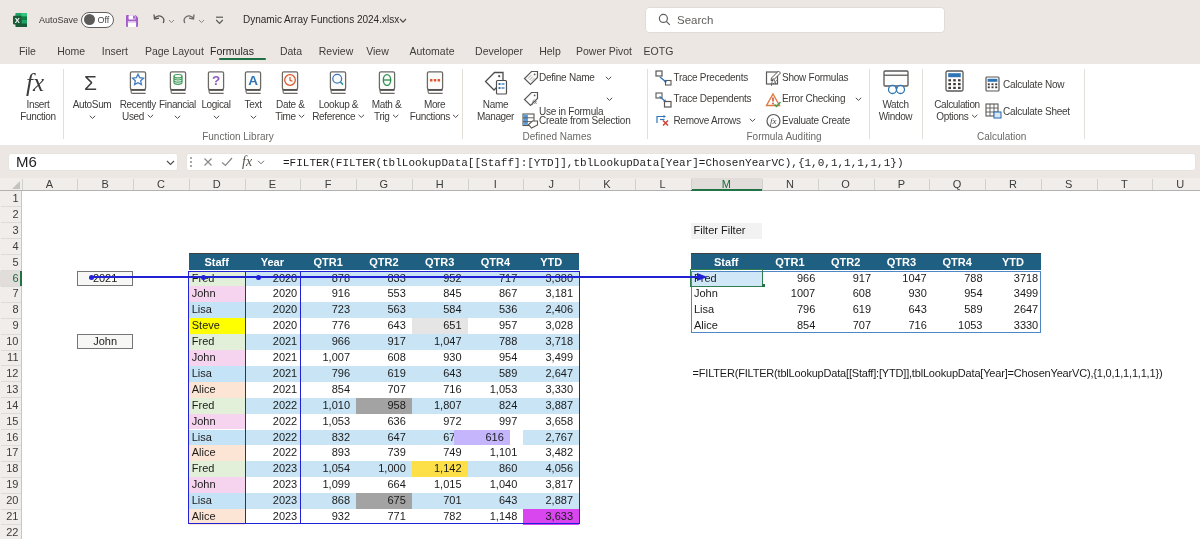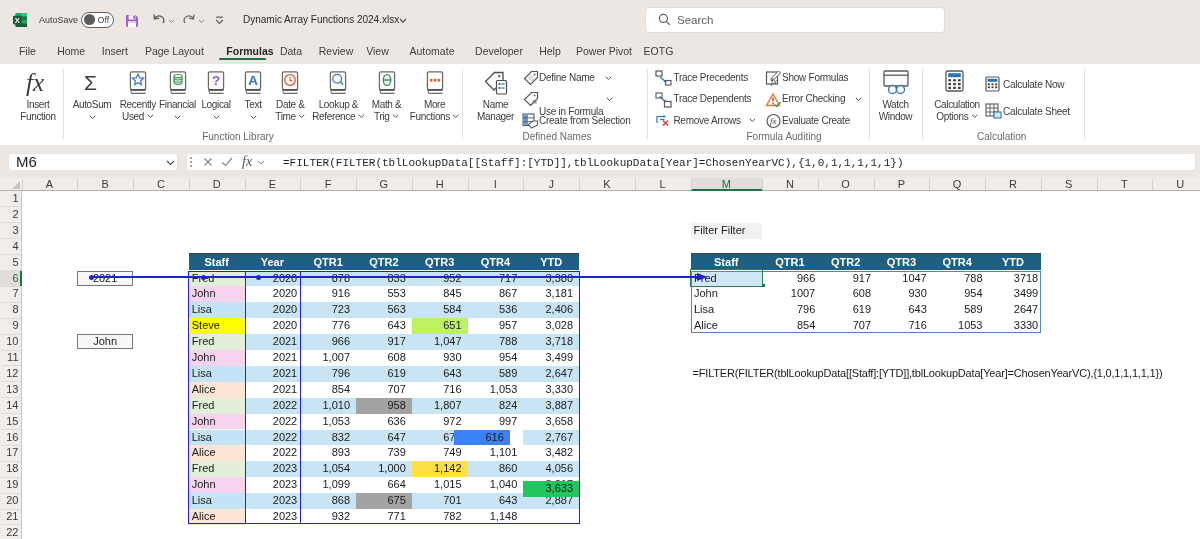--- a/index.html
+++ b/index.html
@@ -69,21 +69,21 @@
 <svg class="ab" style="left:658px;top:13px" width="13" height="13" viewBox="0 0 13 13">
 <circle cx="5.4" cy="5.4" r="4" fill="none" stroke="#5f5d5b" stroke-width="1.2"></circle>
 <path d="M8.4 8.4 L11.8 11.8" stroke="#5f5d5b" stroke-width="1.2"></path>
 </svg>
 <div class="ab" style="left:677px;top:13.5px;font-size:11.5px;color:#605e5c">Search</div>
 <div class="ab tabsrow"></div>
 <div class="ab tab" style="left:27.4px;top:40px">File</div>
 <div class="ab tab" style="left:71.2px;top:40px">Home</div>
 <div class="ab tab" style="left:114.9px;top:40px">Insert</div>
 <div class="ab tab" style="left:174.4px;top:40px">Page Layout</div>
-<div class="ab tab" style="left:250px;top:40px;font-weight:bold;color:#262626">Formulas</div>
+<div class="ab tab" style="left:232px;top:40px;font-weight:normal;color:#262626">Formulas</div>
 <div class="ab tab" style="left:291px;top:40px">Data</div>
 <div class="ab tab" style="left:336px;top:40px">Review</div>
 <div class="ab tab" style="left:377.5px;top:40px">View</div>
 <div class="ab tab" style="left:432px;top:40px">Automate</div>
 <div class="ab tab" style="left:499px;top:40px">Developer</div>
 <div class="ab tab" style="left:550px;top:40px">Help</div>
 <div class="ab tab" style="left:604px;top:40px">Power Pivot</div>
 <div class="ab tab" style="left:658.5px;top:40px">EOTG</div>
 <div class="ab" style="left:219.2px;top:58px;width:46.6px;height:2.4px;background:#1e7145;border-radius:1.2px"></div>
 <div class="ab card"></div>
@@ -455,21 +455,21 @@
 <div class="ab cell num" style="left:244.5px;top:302.3px;width:55.75px;height:15.9px;background:#c8e4f5;padding-right:3px">2020</div>
 <div class="ab cell num" style="left:300.25px;top:302.3px;width:55.75px;height:15.9px;background:#c8e4f5;padding-right:6px">723</div>
 <div class="ab cell num" style="left:356.0px;top:302.3px;width:55.75px;height:15.9px;background:#c8e4f5;padding-right:6px">563</div>
 <div class="ab cell num" style="left:411.75px;top:302.3px;width:55.75px;height:15.9px;background:#c8e4f5;padding-right:6px">584</div>
 <div class="ab cell num" style="left:467.5px;top:302.3px;width:55.75px;height:15.9px;background:#c8e4f5;padding-right:6px">536</div>
 <div class="ab cell num" style="left:523.25px;top:302.3px;width:55.75px;height:15.9px;background:#c8e4f5;padding-right:6px">2,406</div>
 <div class="ab cell" style="left:188.75px;top:318.2px;width:55.75px;height:15.9px;background:#ffff00;padding-left:3px">Steve</div>
 <div class="ab cell num" style="left:244.5px;top:318.2px;width:55.75px;height:15.9px;background:#ffffff;padding-right:3px">2020</div>
 <div class="ab cell num" style="left:300.25px;top:318.2px;width:55.75px;height:15.9px;background:#ffffff;padding-right:6px">776</div>
 <div class="ab cell num" style="left:356.0px;top:318.2px;width:55.75px;height:15.9px;background:#ffffff;padding-right:6px">643</div>
-<div class="ab cell num" style="left:411.75px;top:318.2px;width:55.75px;height:20px;background:#bef264;padding-right:6px">651</div>
+<div class="ab cell num" style="left:411.75px;top:318.2px;width:55.75px;height:20px;background:#e5e5e5;padding-right:6px">651</div>
 <div class="ab cell num" style="left:467.5px;top:318.2px;width:55.75px;height:15.9px;background:#ffffff;padding-right:6px">957</div>
 <div class="ab cell num" style="left:523.25px;top:318.2px;width:55.75px;height:15.9px;background:#ffffff;padding-right:6px">3,028</div>
 <div class="ab cell" style="left:188.75px;top:334.1px;width:55.75px;height:15.9px;background:#e3f0d9;padding-left:3px">Fred</div>
 <div class="ab cell num" style="left:244.5px;top:334.1px;width:55.75px;height:15.9px;background:#c8e4f5;padding-right:3px">2021</div>
 <div class="ab cell num" style="left:300.25px;top:334.1px;width:55.75px;height:15.9px;background:#c8e4f5;padding-right:6px">966</div>
 <div class="ab cell num" style="left:356.0px;top:334.1px;width:55.75px;height:15.9px;background:#c8e4f5;padding-right:6px">917</div>
 <div class="ab cell num" style="left:411.75px;top:334.1px;width:55.75px;height:15.9px;background:#c8e4f5;padding-right:6px">1,047</div>
 <div class="ab cell num" style="left:467.5px;top:334.1px;width:55.75px;height:15.9px;background:#c8e4f5;padding-right:6px">788</div>
 <div class="ab cell num" style="left:523.25px;top:334.1px;width:55.75px;height:15.9px;background:#c8e4f5;padding-right:6px">3,718</div>
 <div class="ab cell" style="left:188.75px;top:350.0px;width:55.75px;height:15.9px;background:#f6d3ef;padding-left:3px">John</div>
@@ -505,21 +505,21 @@
 <div class="ab cell num" style="left:300.25px;top:413.6px;width:55.75px;height:15.9px;background:#ffffff;padding-right:6px">1,053</div>
 <div class="ab cell num" style="left:356.0px;top:413.6px;width:55.75px;height:15.9px;background:#ffffff;padding-right:6px">636</div>
 <div class="ab cell num" style="left:411.75px;top:413.6px;width:55.75px;height:24px;background:#ffffff;padding-right:6px">972</div>
 <div class="ab cell num" style="left:467.5px;top:413.6px;width:55.75px;height:15.9px;background:#ffffff;padding-right:6px">997</div>
 <div class="ab cell num" style="left:523.25px;top:413.6px;width:55.75px;height:15.9px;background:#ffffff;padding-right:6px">3,658</div>
 <div class="ab cell" style="left:188.75px;top:429.5px;width:55.75px;height:15.9px;background:#c5e3f6;padding-left:3px">Lisa</div>
 <div class="ab cell num" style="left:244.5px;top:429.5px;width:55.75px;height:15.9px;background:#c8e4f5;padding-right:3px">2022</div>
 <div class="ab cell num" style="left:300.25px;top:429.5px;width:55.75px;height:15.9px;background:#c8e4f5;padding-right:6px">832</div>
 <div class="ab cell num" style="left:356.0px;top:429.5px;width:55.75px;height:15.9px;background:#c8e4f5;padding-right:6px">647</div>
 <div class="ab cell num" style="left:411.75px;top:429.5px;width:55.75px;height:15.9px;background:#c8e4f5;padding-right:6px">672</div>
-<div class="ab cell num" style="left:454px;top:429.5px;width:55.75px;height:15.9px;background:#3b82f6;padding-right:6px">616</div>
+<div class="ab cell num" style="left:454px;top:429.5px;width:55.75px;height:15.9px;background:#c4b5fd;padding-right:6px">616</div>
 <div class="ab cell num" style="left:523.25px;top:429.5px;width:55.75px;height:15.9px;background:#c8e4f5;padding-right:6px">2,767</div>
 <div class="ab cell" style="left:188.75px;top:445.4px;width:55.75px;height:15.9px;background:#fce5d5;padding-left:3px">Alice</div>
 <div class="ab cell num" style="left:244.5px;top:445.4px;width:55.75px;height:15.9px;background:#ffffff;padding-right:3px">2022</div>
 <div class="ab cell num" style="left:300.25px;top:445.4px;width:55.75px;height:15.9px;background:#ffffff;padding-right:6px">893</div>
 <div class="ab cell num" style="left:356.0px;top:445.4px;width:55.75px;height:15.9px;background:#ffffff;padding-right:6px">739</div>
 <div class="ab cell num" style="left:411.75px;top:445.4px;width:55.75px;height:15.9px;background:#ffffff;padding-right:6px">749</div>
 <div class="ab cell num" style="left:467.5px;top:445.4px;width:55.75px;height:15.9px;background:#ffffff;padding-right:6px">1,101</div>
 <div class="ab cell num" style="left:523.25px;top:445.4px;width:55.75px;height:15.9px;background:#ffffff;padding-right:6px">3,482</div>
 <div class="ab cell" style="left:188.75px;top:461.3px;width:55.75px;height:15.9px;background:#e3f0d9;padding-left:3px">Fred</div>
 <div class="ab cell num" style="left:244.5px;top:461.3px;width:55.75px;height:15.9px;background:#c8e4f5;padding-right:3px">2023</div>
@@ -541,21 +541,21 @@
 <div class="ab cell num" style="left:356.0px;top:493.1px;width:55.75px;height:15.9px;background:#a3a3a3;padding-right:6px">675</div>
 <div class="ab cell num" style="left:411.75px;top:493.1px;width:55.75px;height:15.9px;background:#c8e4f5;padding-right:6px">701</div>
 <div class="ab cell num" style="left:467.5px;top:493.1px;width:55.75px;height:15.9px;background:#c8e4f5;padding-right:6px">643</div>
 <div class="ab cell num" style="left:523.25px;top:493.1px;width:55.75px;height:15.9px;background:#c8e4f5;padding-right:6px">2,887</div>
 <div class="ab cell" style="left:188.75px;top:509.0px;width:55.75px;height:15.9px;background:#fce5d5;padding-left:3px">Alice</div>
 <div class="ab cell num" style="left:244.5px;top:509.0px;width:55.75px;height:15.9px;background:#ffffff;padding-right:3px">2023</div>
 <div class="ab cell num" style="left:300.25px;top:509.0px;width:55.75px;height:15.9px;background:#ffffff;padding-right:6px">932</div>
 <div class="ab cell num" style="left:356.0px;top:509.0px;width:55.75px;height:15.9px;background:#ffffff;padding-right:6px">771</div>
 <div class="ab cell num" style="left:411.75px;top:509.0px;width:55.75px;height:15.9px;background:#ffffff;padding-right:6px">782</div>
 <div class="ab cell num" style="left:467.5px;top:509.0px;width:55.75px;height:15.9px;background:#ffffff;padding-right:6px">1,148</div>
-<div class="ab cell num" style="left:523.25px;top:481px;width:55.75px;height:15.9px;background:#22c55e;padding-right:6px">3,633</div>
+<div class="ab cell num" style="left:523.25px;top:509.0px;width:55.75px;height:15.9px;background:#d946ef;padding-right:6px">3,633</div>
 <div class="ab cell" style="left:690.5px;top:222.8px;width:71.5px;height:15.9px;background:#f2f2f2;padding-left:3px">Filter Filter</div>
 <div class="ab" style="left:690.5px;top:253.4px;width:350.25px;height:17.1px;background:#1f5f82;border-top:1.2px solid #404040;box-sizing:border-box"></div>
 <div class="ab hdrc" style="left:690.5px;top:254.6px;width:71.5px">Staff</div>
 <div class="ab hdrc" style="left:762.0px;top:254.6px;width:55.75px">QTR1</div>
 <div class="ab hdrc" style="left:817.75px;top:254.6px;width:55.75px">QTR2</div>
 <div class="ab hdrc" style="left:873.5px;top:254.6px;width:55.75px">QTR3</div>
 <div class="ab hdrc" style="left:929.25px;top:254.6px;width:55.75px">QTR4</div>
 <div class="ab hdrc" style="left:985.0px;top:254.6px;width:55.75px">YTD</div>
 <div class="ab cell" style="left:690.5px;top:270.5px;width:71.5px;height:15.9px;background:#cfe7f7;padding-left:3.5px">Fred</div>
 <div class="ab cell num" style="left:762.0px;top:270.5px;width:55.75px;height:15.9px;padding-right:2.5px">966</div>

